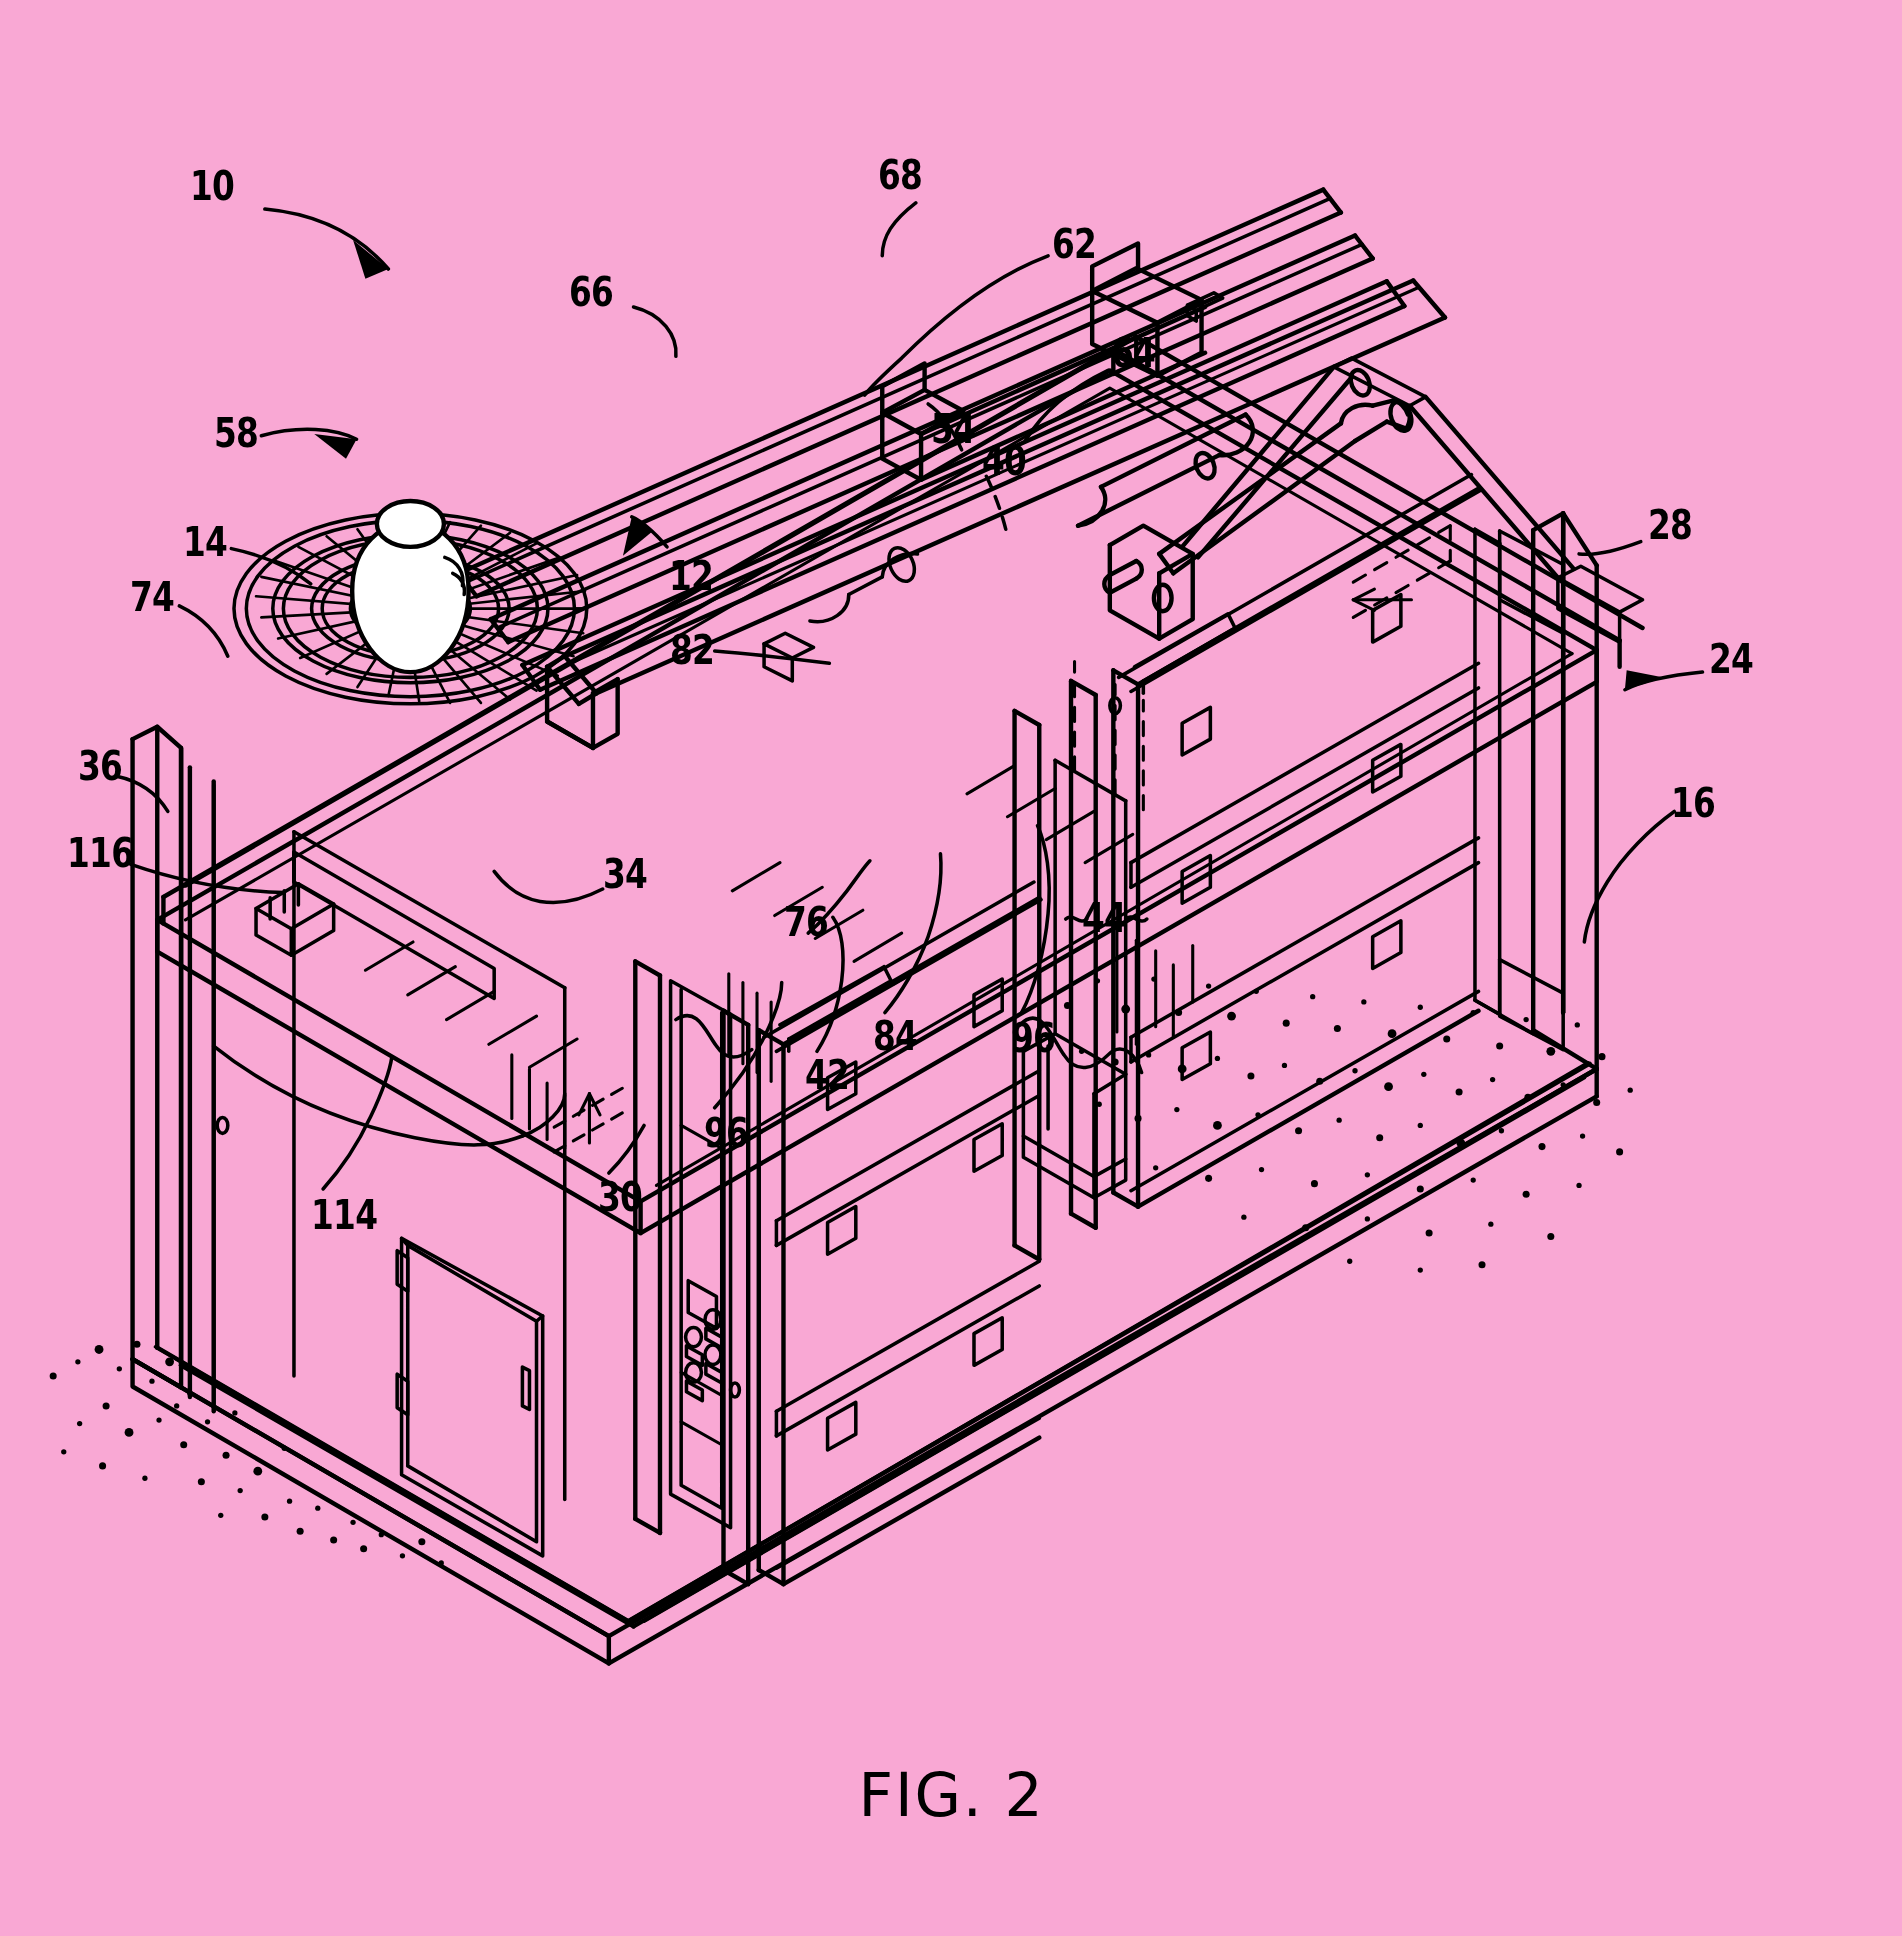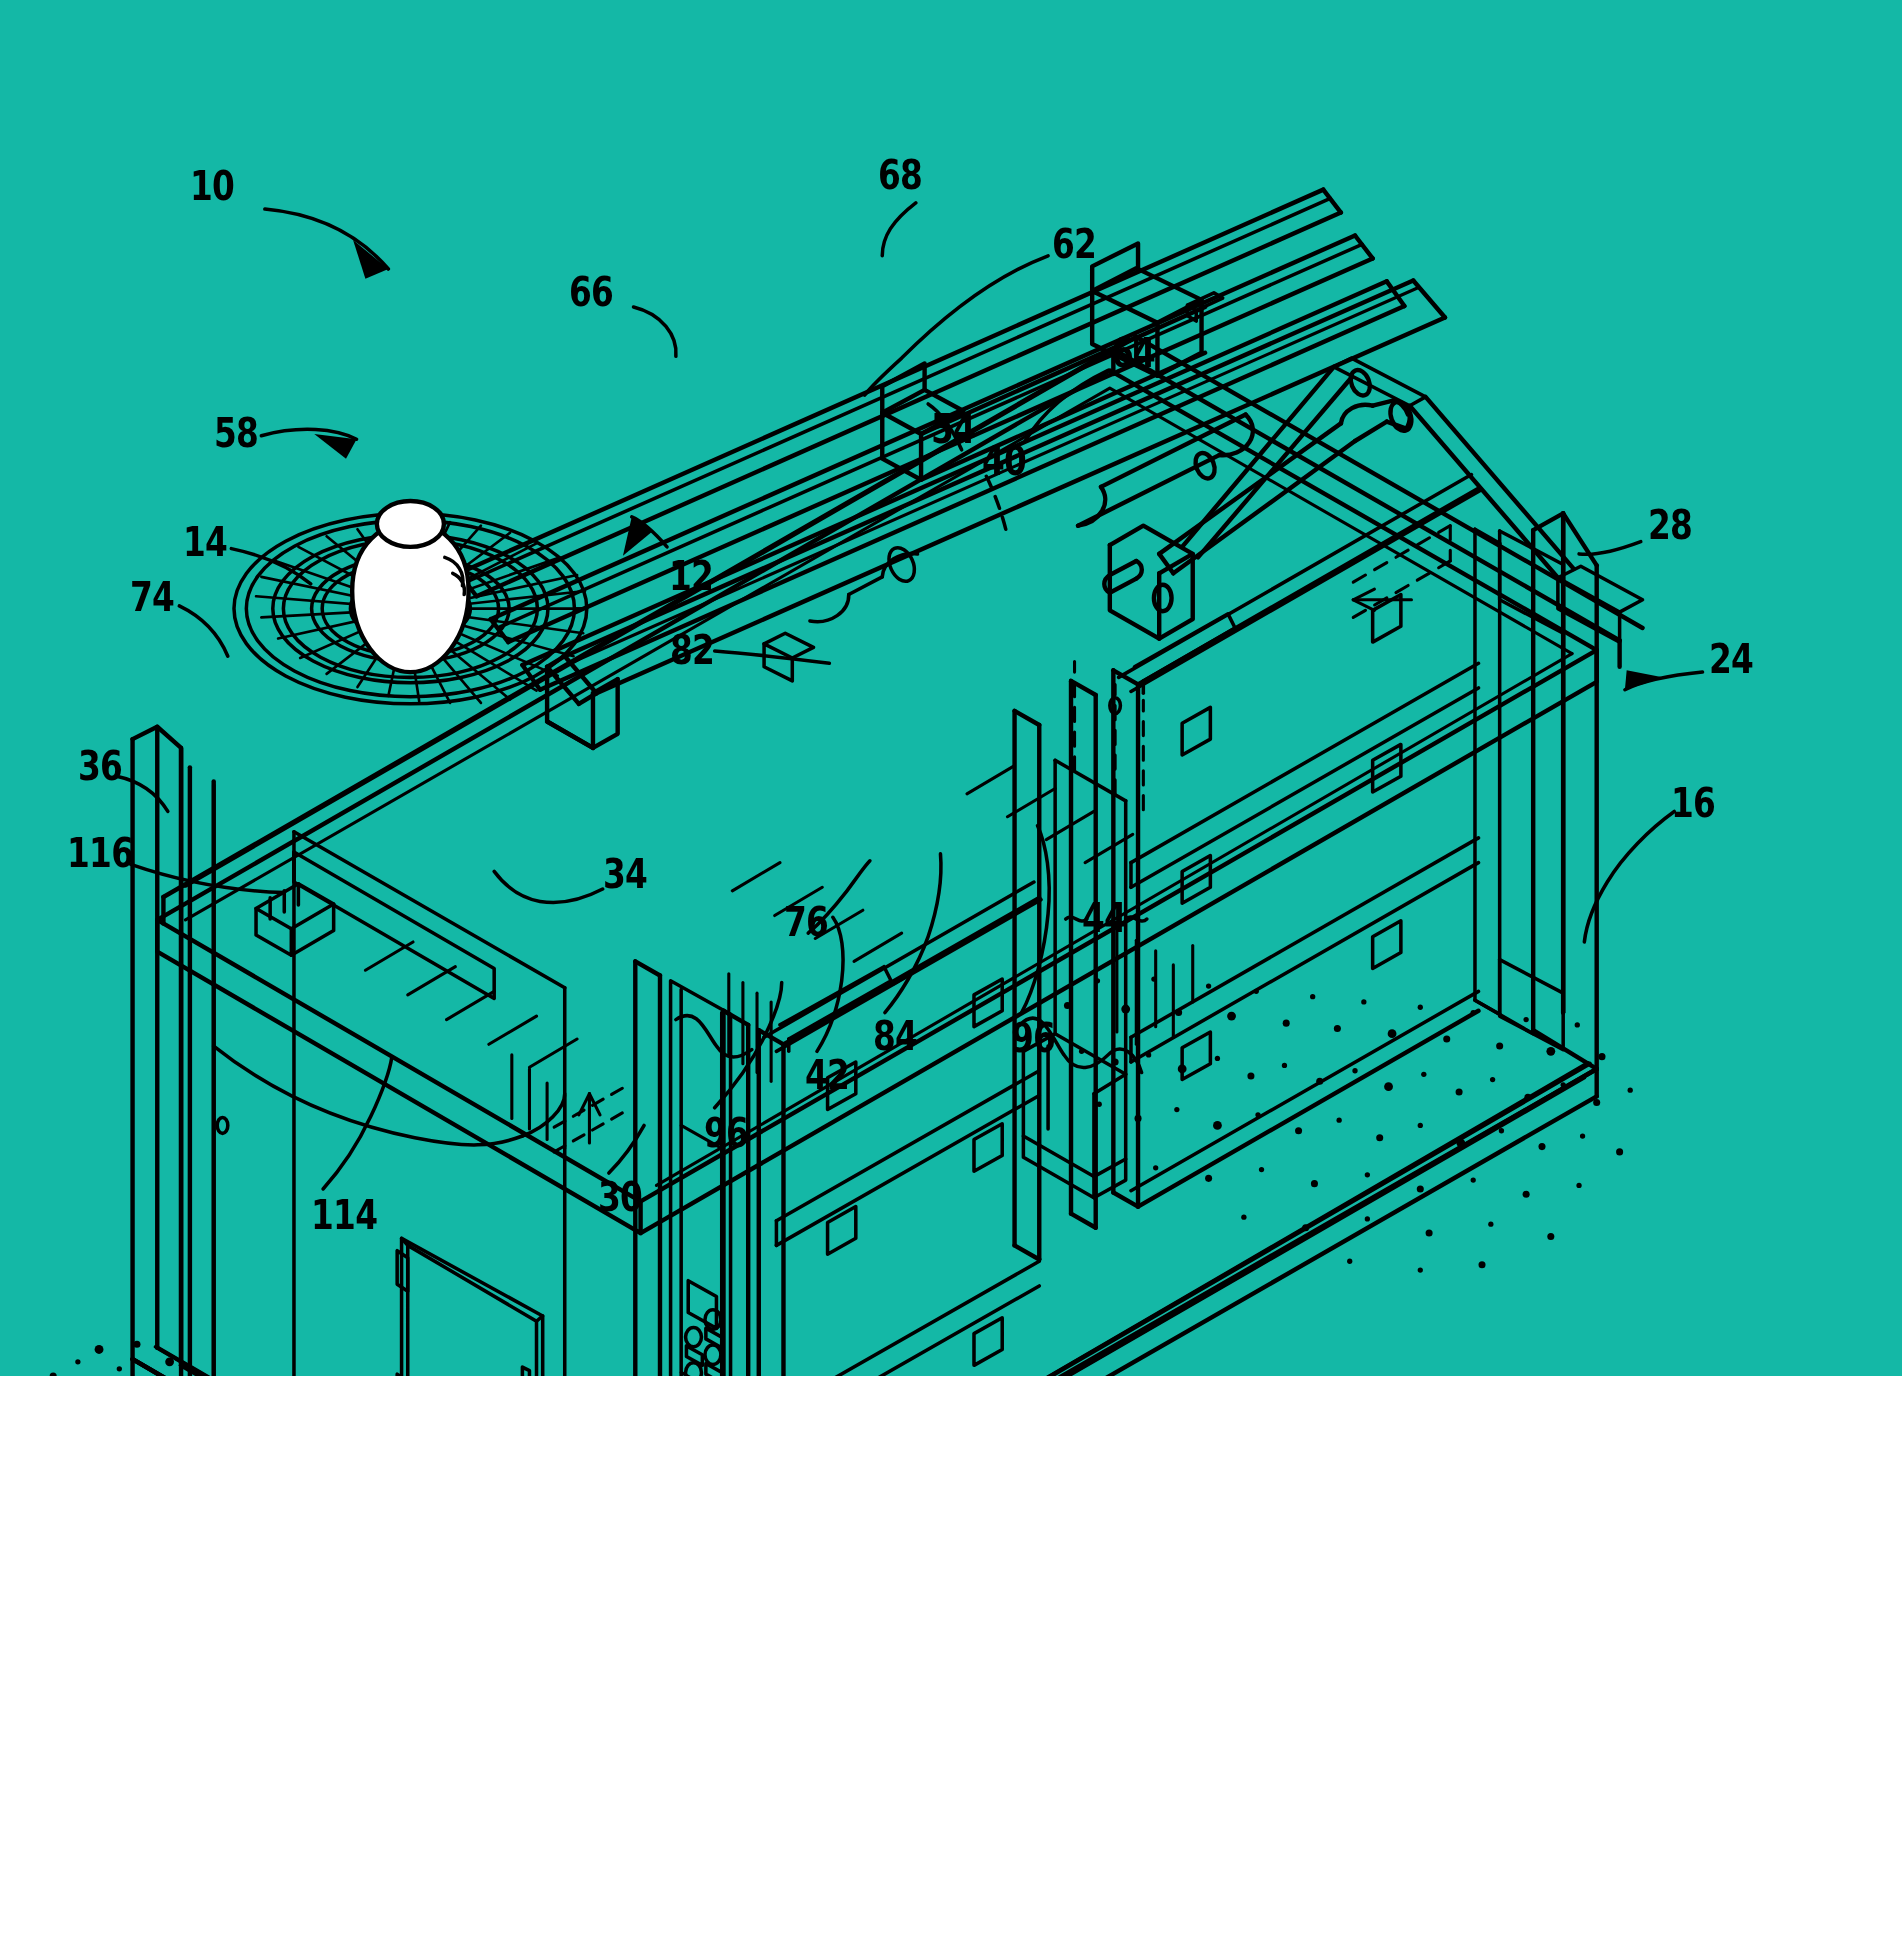--- a/index.html
+++ b/index.html
@@ -1,21 +1,21 @@
 <!DOCTYPE html>
 <html style="font-size:14px"><head>
 <meta charset="utf-8">
 <title>Patent Figure</title>
 <style>
   html,body{margin:0;padding:0;background:#ffffff;}
   body{font-family:"Liberation Sans",sans-serif;}
   #sheet{
     position:relative;
-    width:1903px;height:1376px;
-    background:#14b8a6;
+    width:1903px;height:1936px;
+    background:#f9a8d4;
     overflow:hidden;
   }
   #fig-svg{position:absolute;left:0;top:0;width:1903px;height:1936px;display:block;}
   .ref-label{
     position:absolute;
     font-family:"DejaVu Sans",sans-serif;
     font-weight:bold;
     font-size:41px;
     line-height:1;
     color:#000000;
@@ -807,15 +807,16 @@
   <span class="ref-label" style="left:603px;top:854px;">34</span>
   <span class="ref-label" style="left:784px;top:902px;">76</span>
   <span class="ref-label" style="left:1082px;top:898px;">44</span>
   <span class="ref-label" style="left:873px;top:1016px;">84</span>
   <span class="ref-label" style="left:1011px;top:1018px;">96</span>
   <span class="ref-label" style="left:805px;top:1055px;">42</span>
   <span class="ref-label" style="left:704px;top:1113px;">96</span>
   <span class="ref-label" style="left:598px;top:1177px;">30</span>
   <span class="ref-label" style="left:311px;top:1195px;">114</span>
 
+  <div id="fig-caption">FIG. 2</div>
 
 </div>
 
 
 </body></html>

